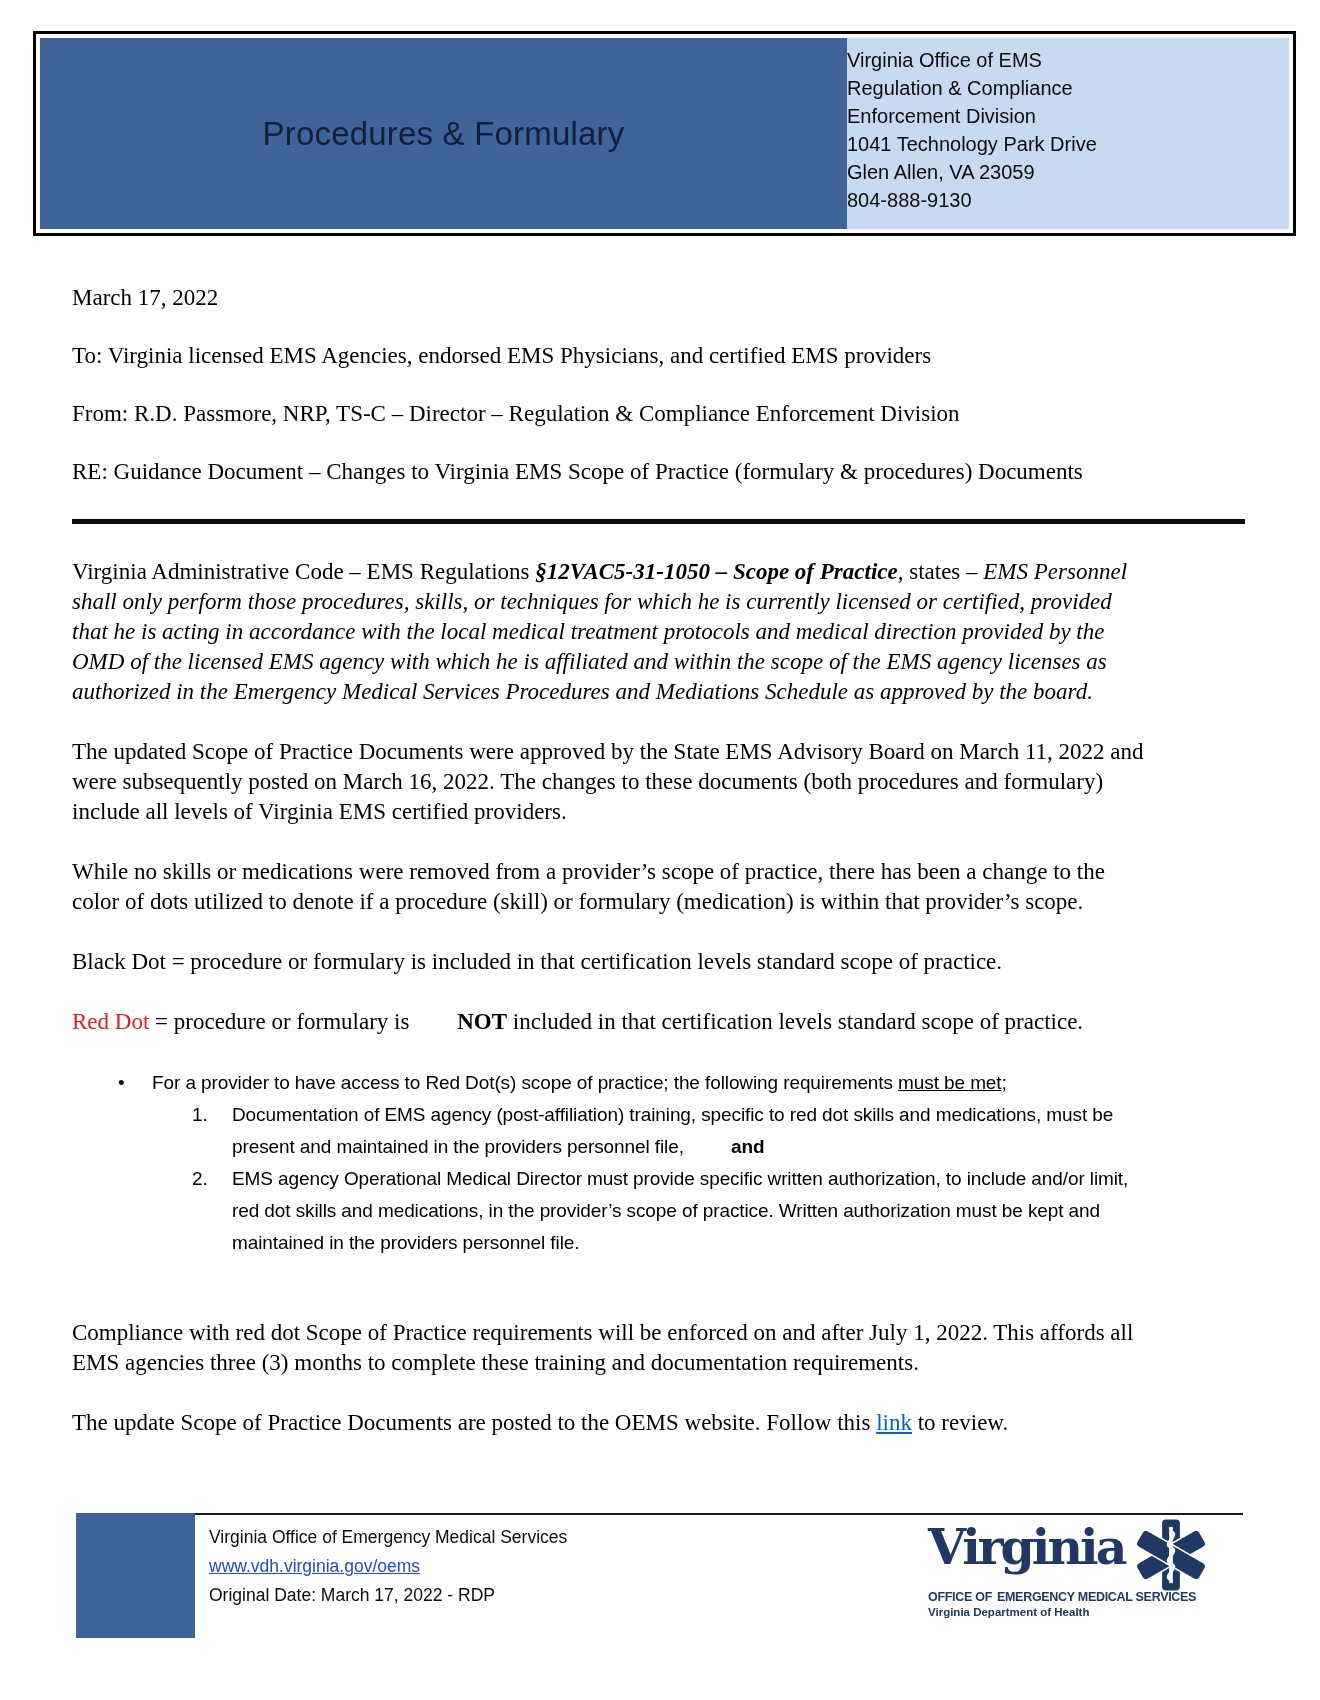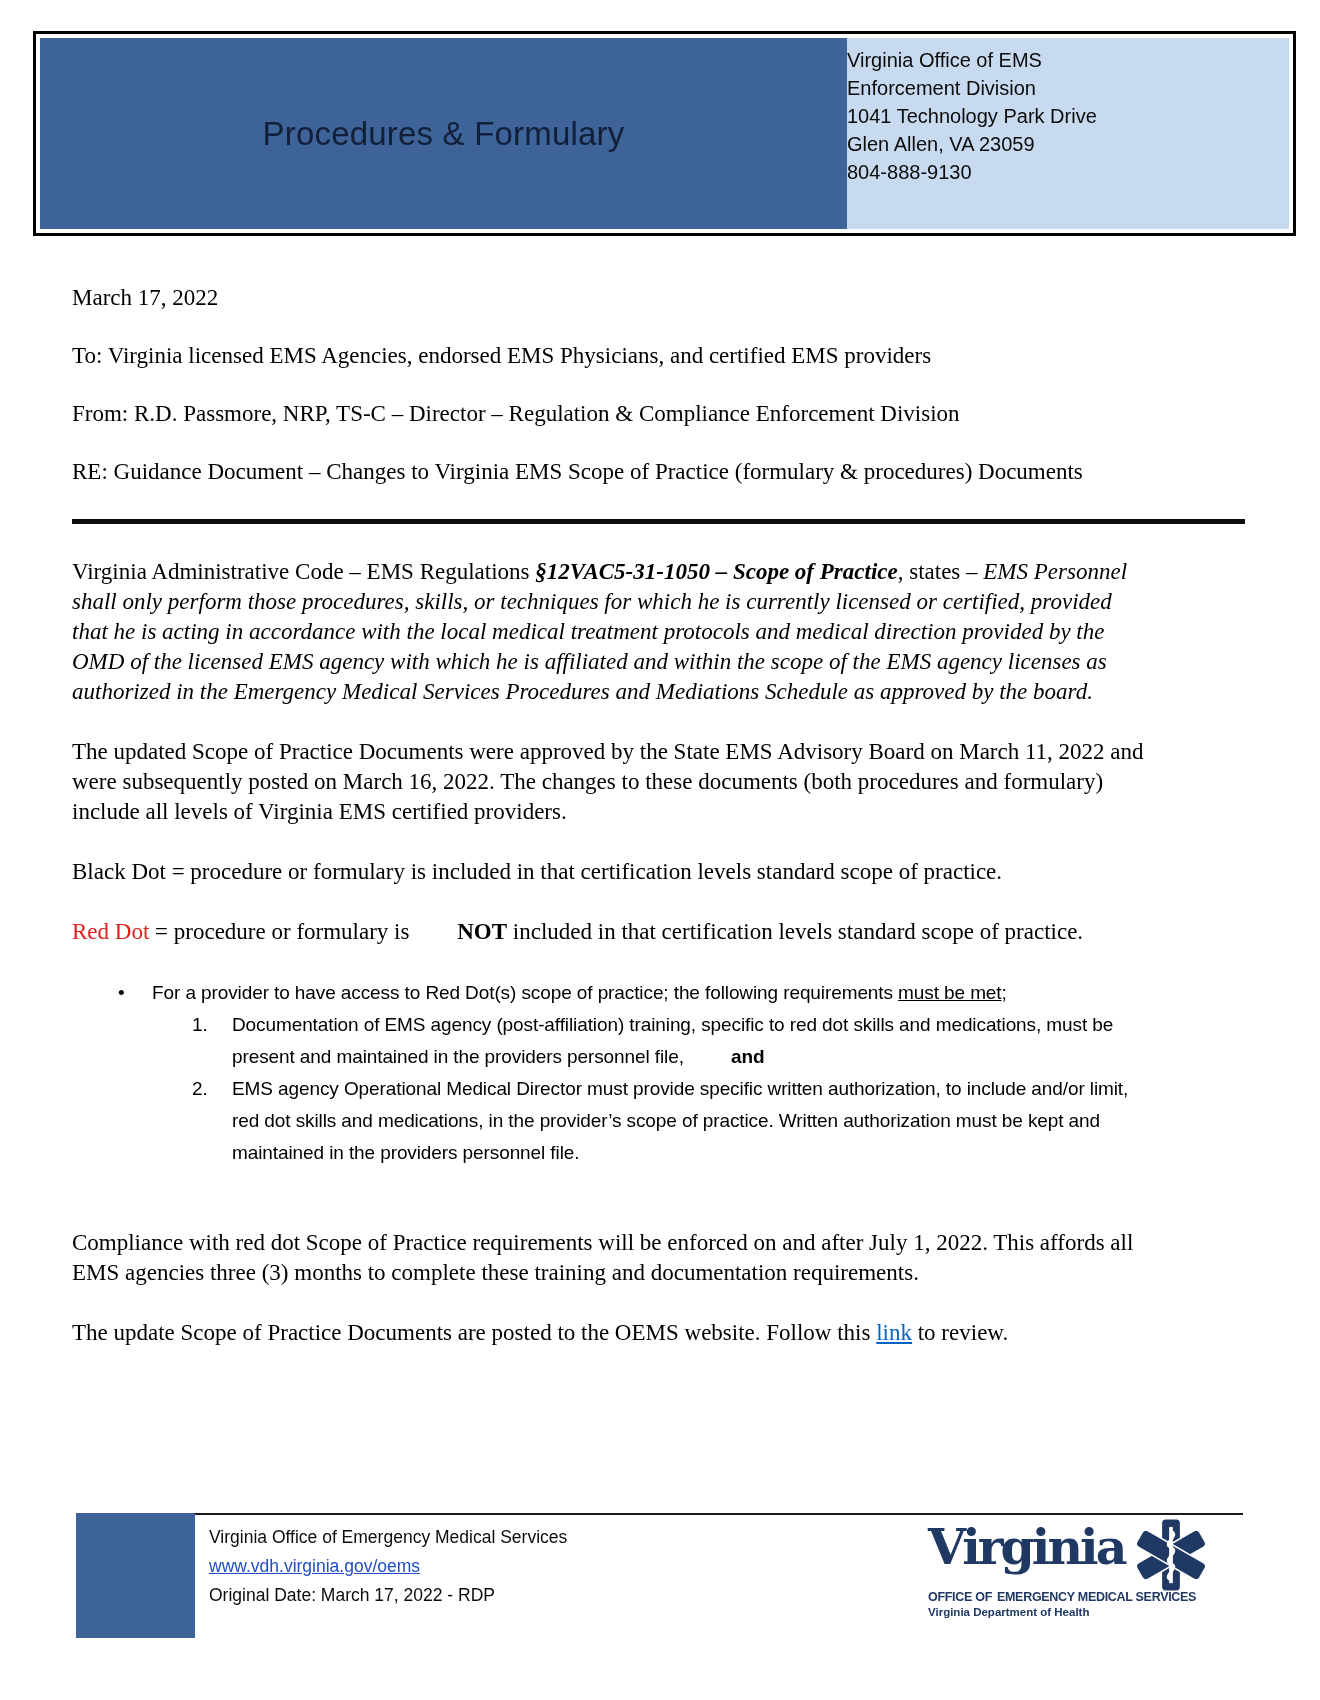--- a/index.html
+++ b/index.html
@@ -80,39 +80,41 @@
 <body>
 
 <div class="page">
 
   <div class="header">
     <div class="header-title">
       <div>Procedures &amp; Formulary</div>
     </div>
     <div class="header-address">
       <div>Virginia Office of EMS</div>
+      <div>Regulation &amp; Compliance</div>
       <div>Enforcement Division</div>
       <div>1041 Technology Park Drive</div>
       <div>Glen Allen, VA 23059</div>
       <div>804-888-9130</div>
     </div>
   </div>
 
   <div class="content">
     <p class="memo">March 17, 2022</p>
     <p class="memo">To: Virginia licensed EMS Agencies, endorsed EMS Physicians, and certified EMS providers</p>
     <p class="memo">From: R.D. Passmore, NRP, TS-C – Director – Regulation &amp; Compliance Enforcement Division</p>
     <p class="memo">RE: Guidance Document – Changes to Virginia EMS Scope of Practice (formulary &amp; procedures) Documents</p>
 
     <div class="rule"></div>
 
     <p class="para"><span>Virginia Administrative Code – EMS Regulations </span><span class="bi">§12VAC5-31-1050 – Scope of Practice</span><span>, states – </span><span class="i">EMS Personnel shall only perform those procedures, skills, or techniques for which he is currently licensed or certified, provided that he is acting in accordance with the local medical treatment protocols and medical direction provided by the OMD of the licensed EMS agency with which he is affiliated and within the scope of the EMS agency licenses as authorized in the Emergency Medical Services Procedures and Mediations Schedule as approved by the board.</span></p>
 
     <p class="para">The updated Scope of Practice Documents were approved by the State EMS Advisory Board on March 11, 2022 and were subsequently posted on March 16, 2022. The changes to these documents (both procedures and formulary) include all levels of Virginia EMS certified providers.</p>
 
+    <p class="para">While no skills or medications were removed from a provider’s scope of practice, there has been a change to the color of dots utilized to denote if a procedure (skill) or formulary (medication) is within that provider’s scope.</p>
 
     <p class="para">Black Dot = procedure or formulary is included in that certification levels standard scope of practice.</p>
 
     <p class="para"><span class="red">Red Dot</span><span> = procedure or formulary is </span><span class="bu">NOT</span><span> included in that certification levels standard scope of practice.</span></p>
 
     <div class="list">
       <div class="bullet-row">
         <span class="glyph">•</span>
         <div class="btext"><span>For a provider to have access to Red Dot(s) scope of practice; the following requirements </span><span class="u">must be met</span><span>;</span></div>
       </div>

